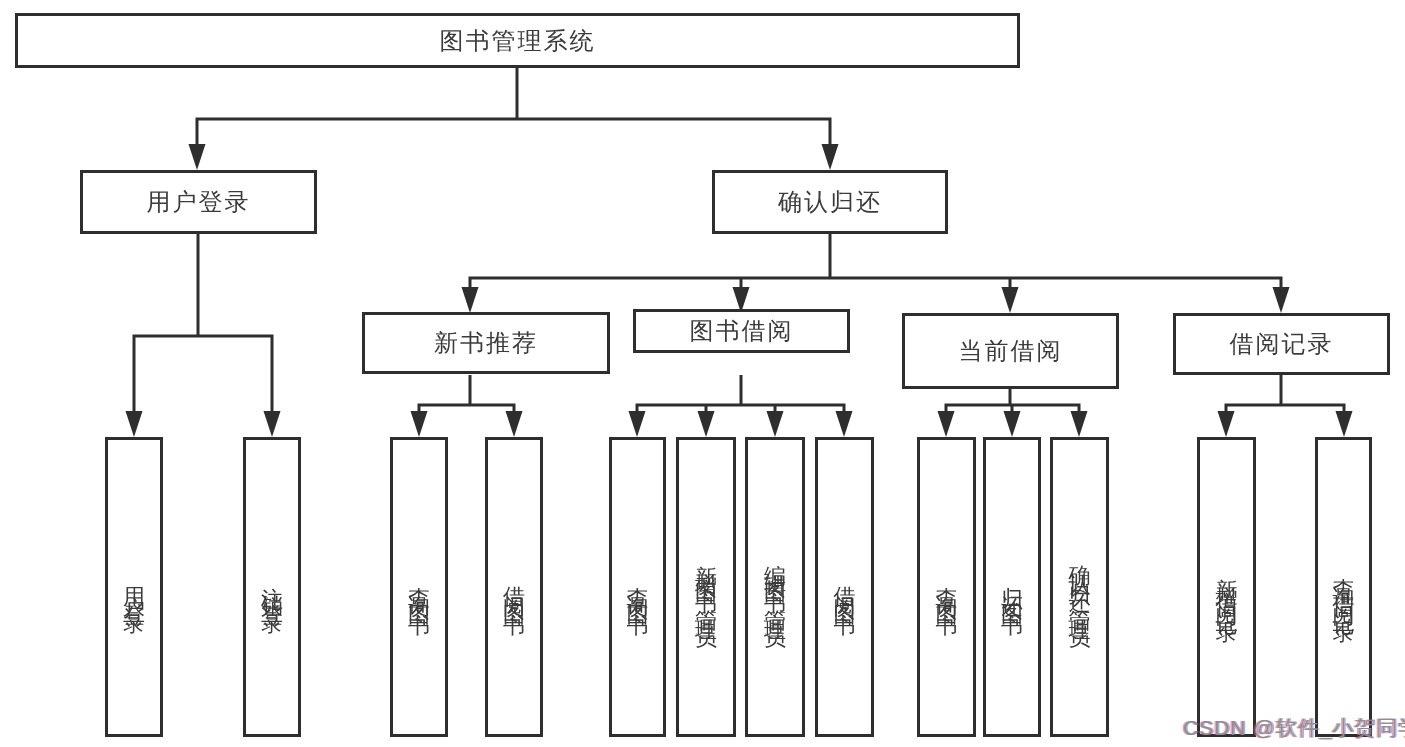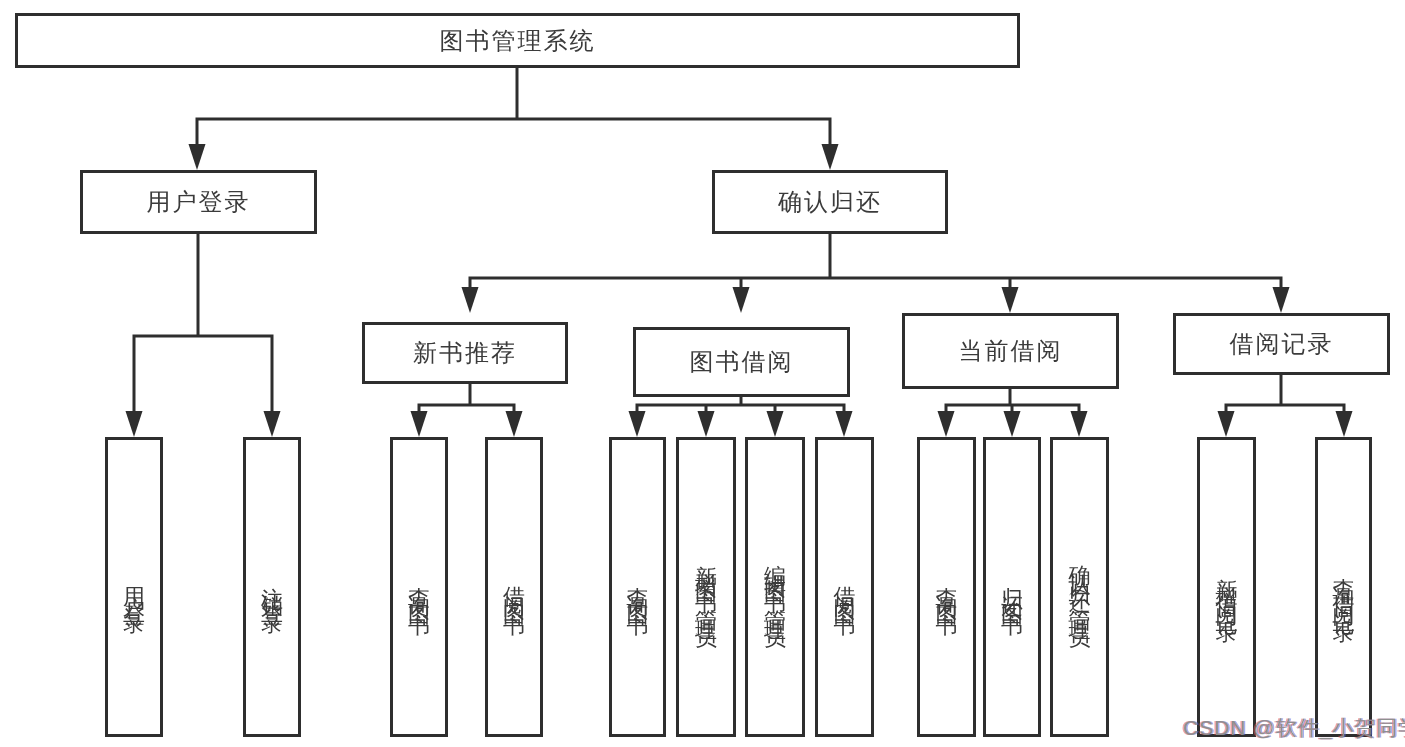--- a/index.html
+++ b/index.html
@@ -88,24 +88,24 @@
     <span>图书管理系统</span>
   </div>
 
   <div class="node h-node" style="left:80px;top:170px;width:237px;height:64px">
     <span>用户登录</span>
   </div>
   <div class="node h-node" style="left:712px;top:170px;width:236px;height:64px">
     <span>确认归还</span>
   </div>
 
-  <div class="node h-node" style="left:362px;top:322px;width:206px;height:62px">
+  <div class="node h-node" style="left:362px;top:312px;width:248px;height:62px">
     <span>新书推荐</span>
   </div>
-  <div class="node h-node" style="left:633px;top:327px;width:217px;height:70px">
+  <div class="node h-node" style="left:633px;top:309px;width:217px;height:44px">
     <span>图书借阅</span>
   </div>
   <div class="node h-node" style="left:902px;top:313px;width:217px;height:76px">
     <span>当前借阅</span>
   </div>
   <div class="node h-node" style="left:1173px;top:313px;width:217px;height:62px">
     <span>借阅记录</span>
   </div>
 
   <div class="node v-node" style="left:105px;top:437px;width:58px;height:300px">

